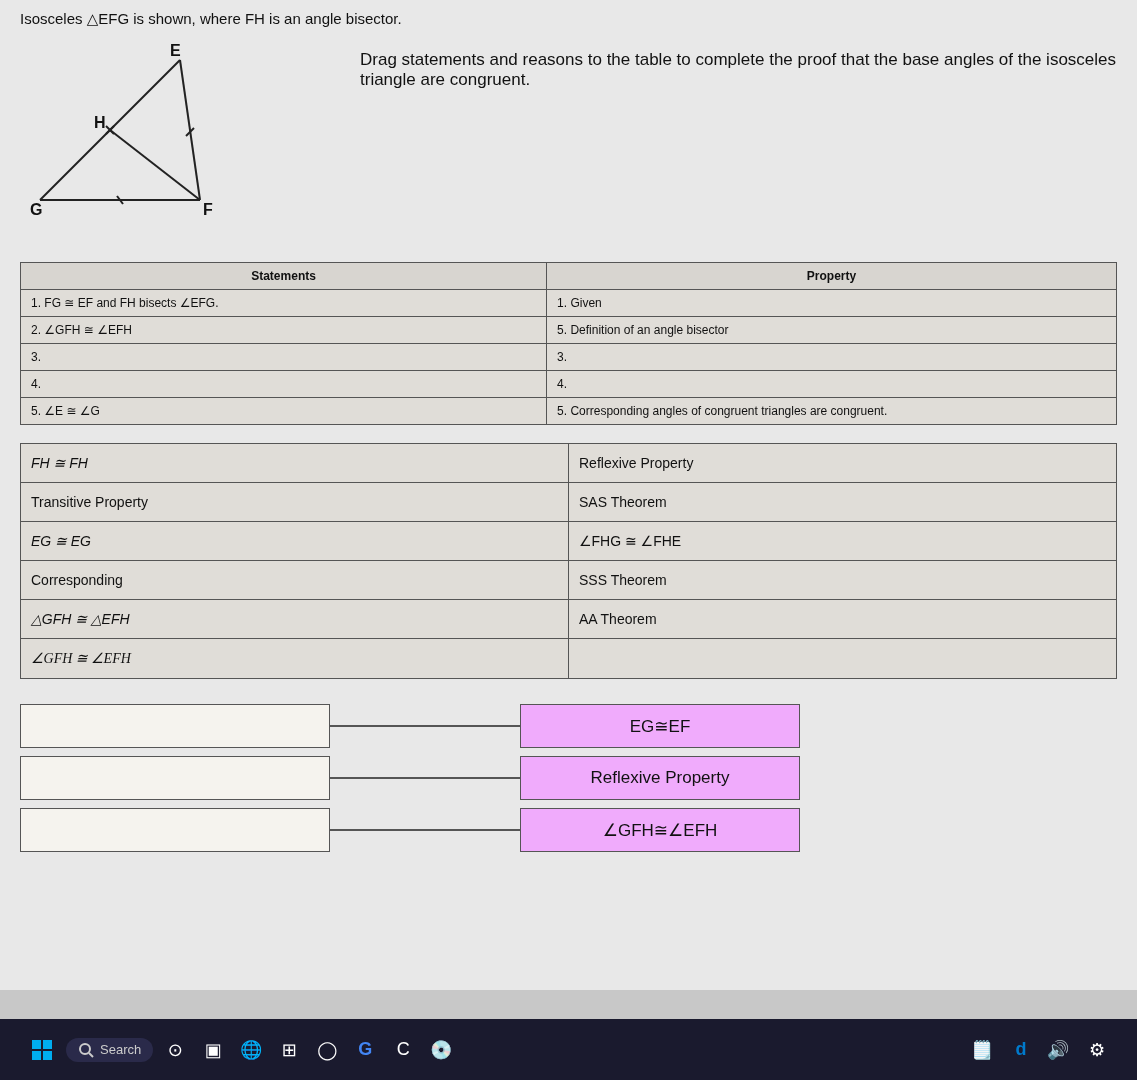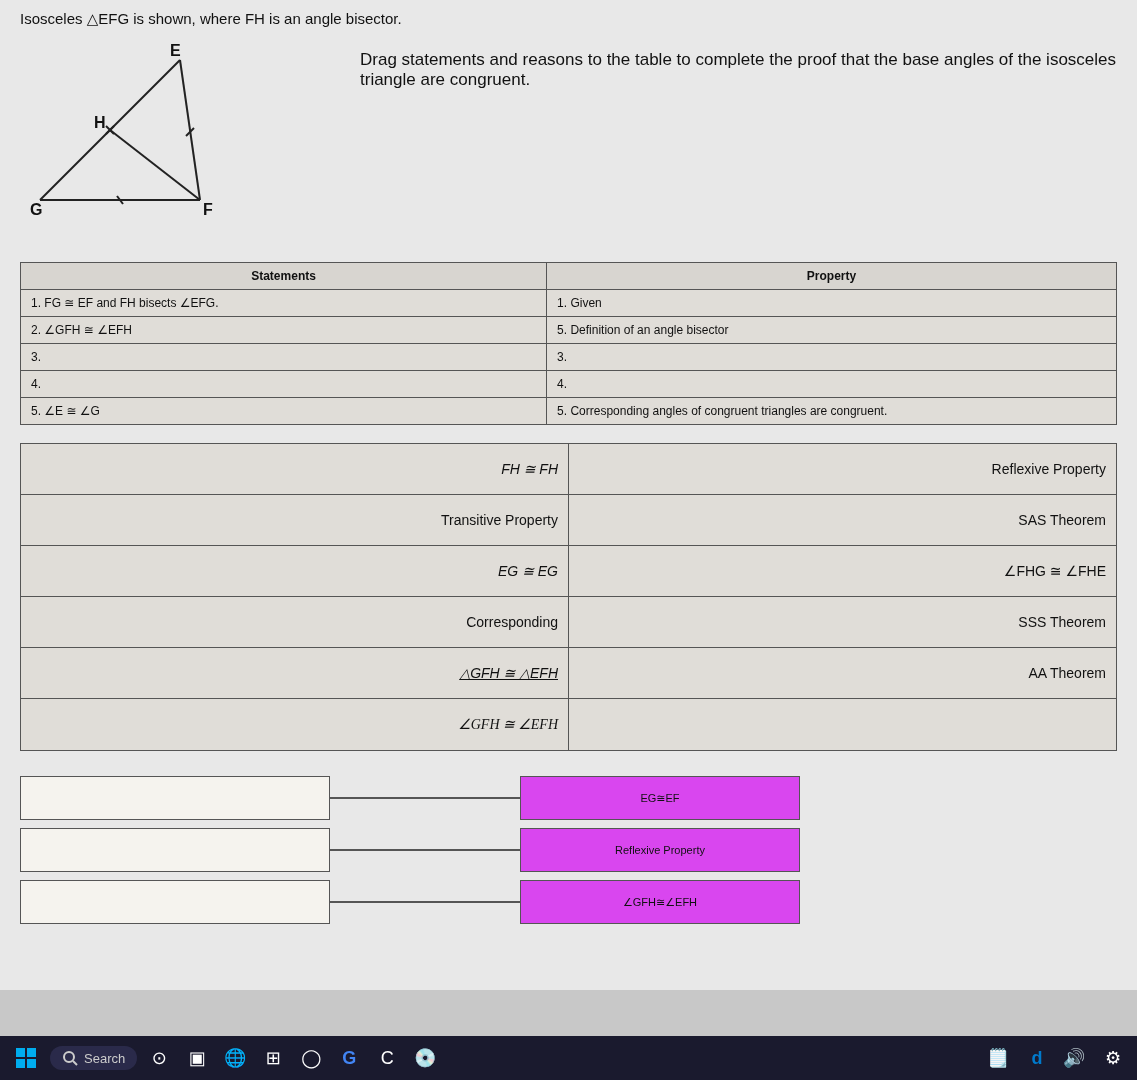--- a/index.html
+++ b/index.html
@@ -67,23 +67,23 @@
     }
     
     .options-table {
       width: 100%;
       border-collapse: collapse;
       margin-bottom: 25px;
       background: #e0ddd8;
     }
     .options-table td {
       border: 1.5px solid #555;
-      padding: 17px 10px;
+      padding: 11px 10px;
       font-size: 14px;
-      text-align: right;
+      text-align: left;
       color: #111;
       width: 50%;
     }
     
     .answer-area {
       display: flex;
       flex-direction: row;
       gap: 0;
       margin-bottom: 10px;
     }
@@ -116,44 +116,44 @@
     .answer-slots-right {
       flex: 1;
       display: flex;
       flex-direction: column;
       gap: 8px;
       padding-left: 0;
     }
     .answer-right-box {
       width: 280px;
       height: 44px;
-      background: #d946ef;
+      background: #f0abfc;
       border: 1.5px solid #555;
       display: flex;
       align-items: center;
       justify-content: center;
-      font-size: 11px;
+      font-size: 17px;
       color: #111;
     }
     .answer-right-row {
       display: flex;
       flex-direction: row;
       align-items: center;
     }
     
     .taskbar {
       position: fixed;
       bottom: 0;
       left: 0;
       width: 1137px;
-      height: 44px;
+      height: 61px;
       background: #1a1a2e;
       display: flex;
       align-items: center;
-      padding: 0 8px;
+      padding: 0 24px;
       gap: 6px;
       z-index: 100;
     }
     .taskbar-start {
       display: flex;
       align-items: center;
       justify-content: center;
       width: 36px;
       height: 36px;
       cursor: pointer;
@@ -261,21 +261,21 @@
         </tr>
         <tr>
           <td style="font-style: italic;">EG ≅ EG</td>
           <td>∠FHG ≅ ∠FHE</td>
         </tr>
         <tr>
           <td>Corresponding</td>
           <td>SSS Theorem</td>
         </tr>
         <tr>
-          <td style="font-style: italic; text-decoration: underline;">△GFH ≅ △EFH</td>
+          <td style="font-style: italic;">△GFH ≅ △EFH</td>
           <td>AA Theorem</td>
         </tr>
         <tr>
           <td style="font-style: italic; font-family: Liberation Serif, serif;">∠GFH ≅ ∠EFH</td>
           <td></td>
         </tr>
       </tbody>
   </table>
 
   <div class="answer-area">

